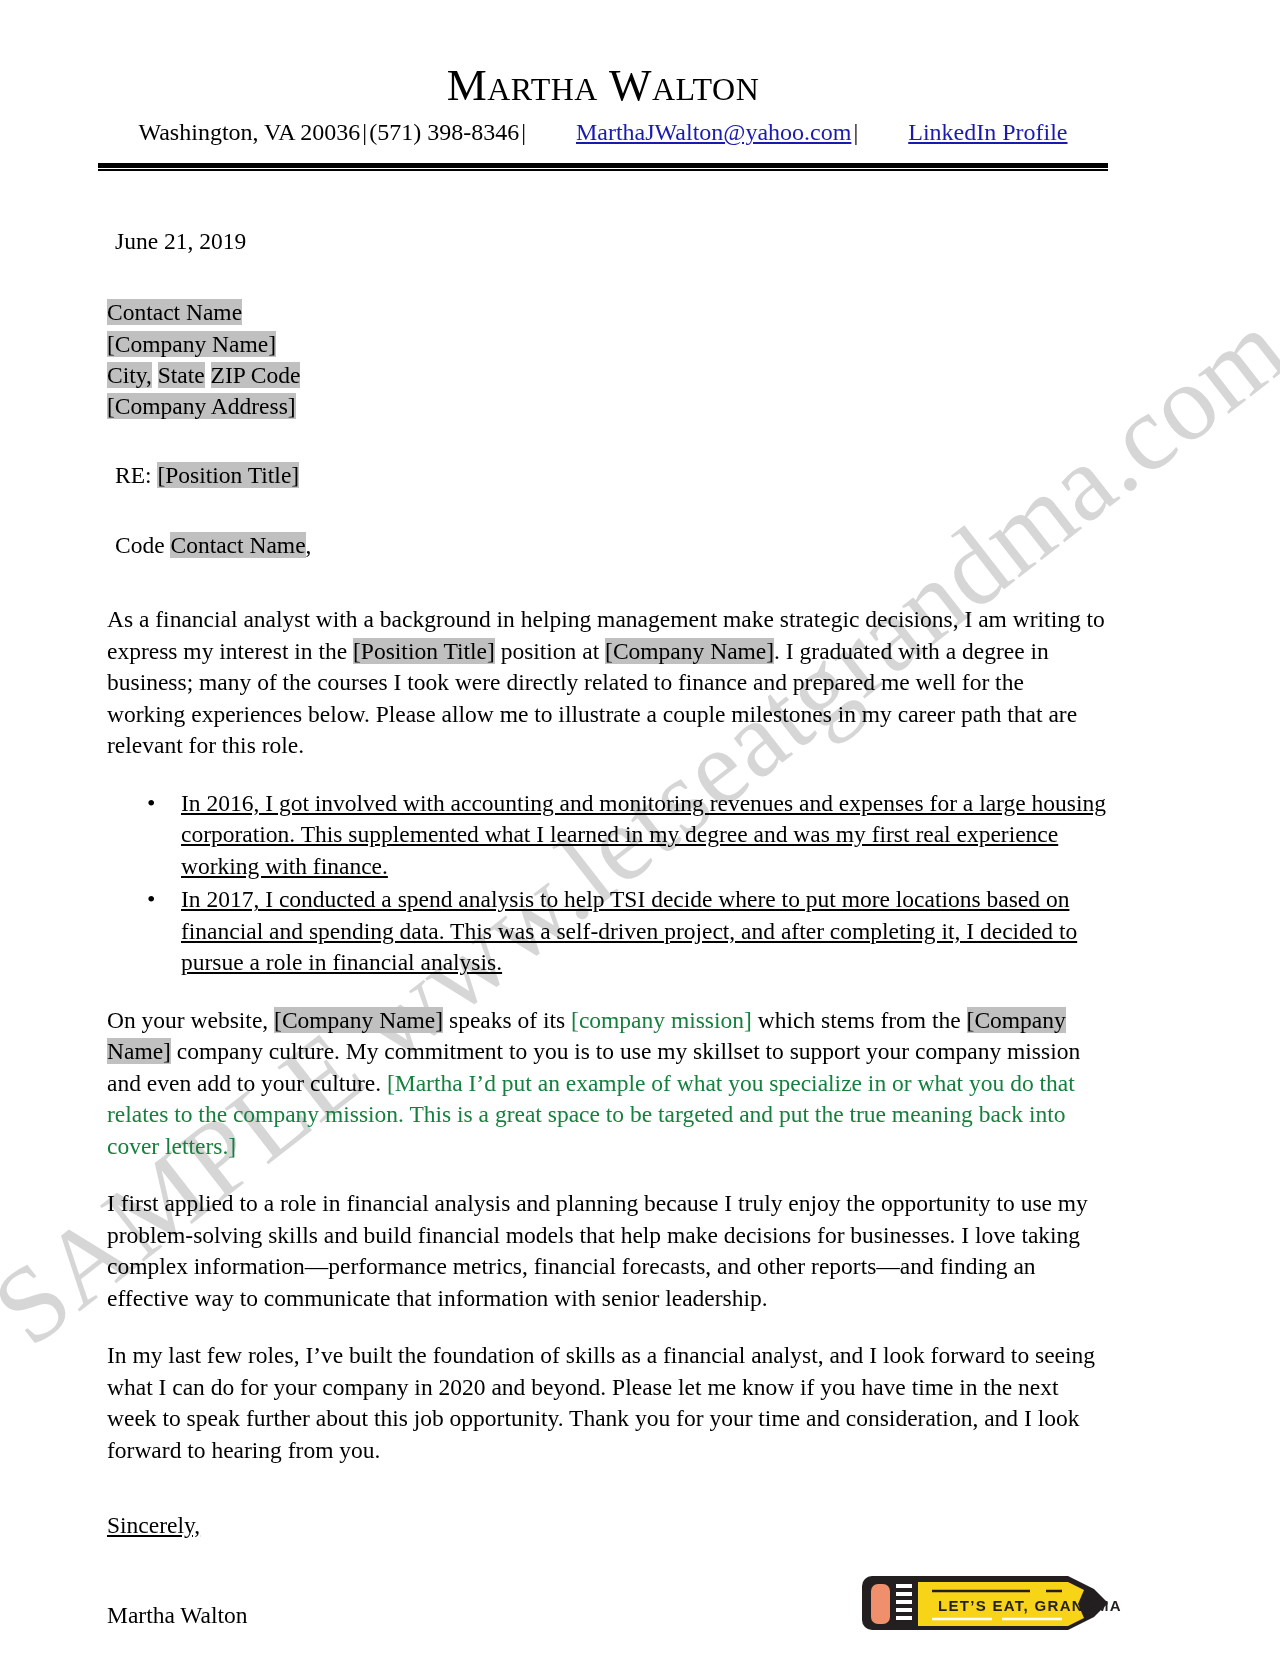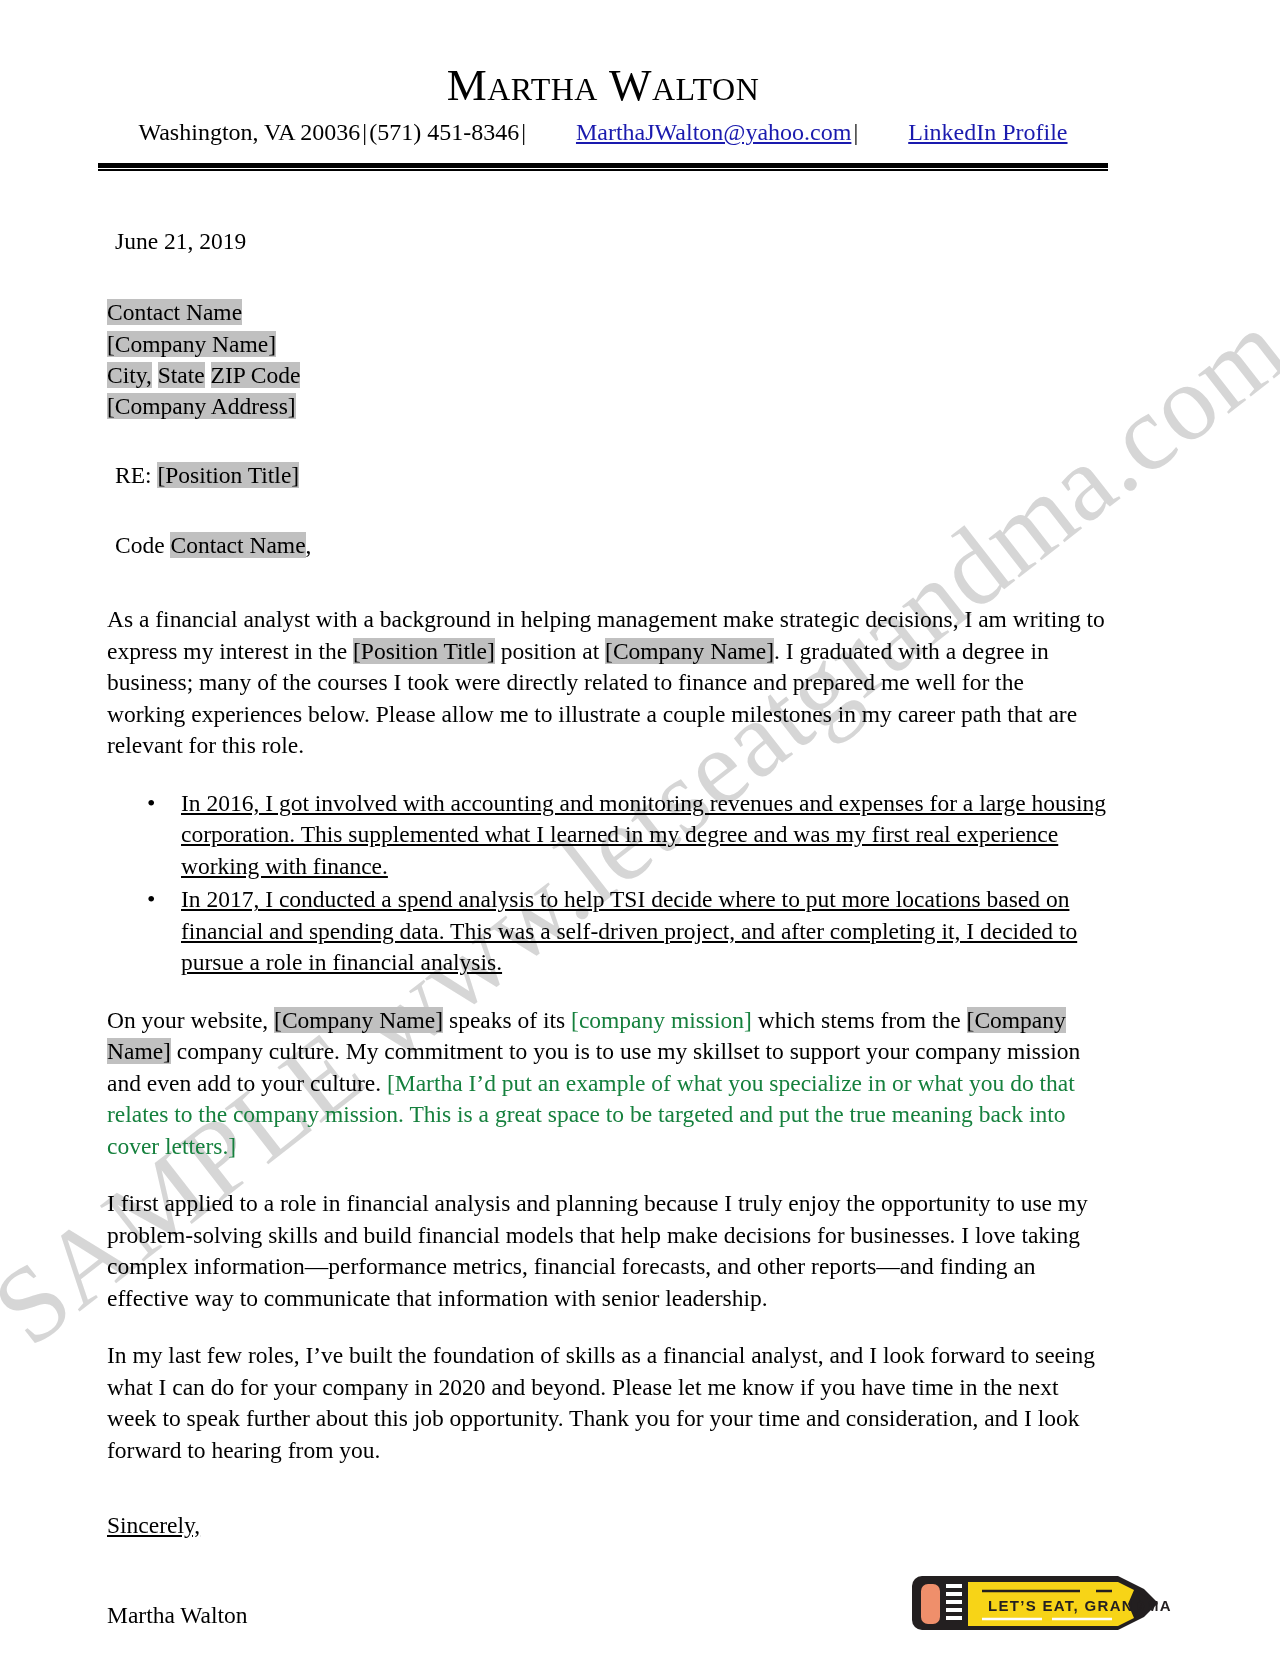--- a/index.html
+++ b/index.html
@@ -122,39 +122,39 @@
     top: -1px;
     font-size: 24px;
   }
 
   .sincerely { margin: 44px 0 0 0; text-decoration: underline; }
   .signature { margin: 58px 0 0 0; }
 
   
   .logo {
     position: absolute;
-    left: 912px;
+    left: 862px;
     top: 1562px;
     width: 270px;
     height: 84px;
     z-index: 3;
   }
 </style>
 </head>
 <body>
 
 <div class="page">
 
   <div class="watermark">SAMPLE www.letseatgrandma.com</div>
 
   <div class="content">
 
     <div class="letterhead">
       <div class="name">Martha Walton</div>
-      <div class="contact-line"><span>Washington, VA 20036</span><span class="sep">|</span><span>(571) 451-8346</span><span class="sep">|</span><a class="link" href="#">MarthaJWalton@yahoo.com</a><span class="sep">|</span><a class="link" href="#">LinkedIn Profile</a></div>
+      <div class="contact-line"><span>Washington, VA 20036</span><span class="sep">|</span><span>(571) 398-8346</span><span class="sep">|</span><a class="link" href="#">MarthaJWalton@yahoo.com</a><span class="sep">|</span><a class="link" href="#">LinkedIn Profile</a></div>
     </div>
     <div class="rule"></div>
 
     <div class="body">
 
       <div class="blk date">June 21, 2019</div>
 
       <div class="addr-block">
         <div class="addr-line"><span class="hl">Contact Name</span></div>
         <div class="addr-line"><span class="hl">[Company Name]</span></div>

